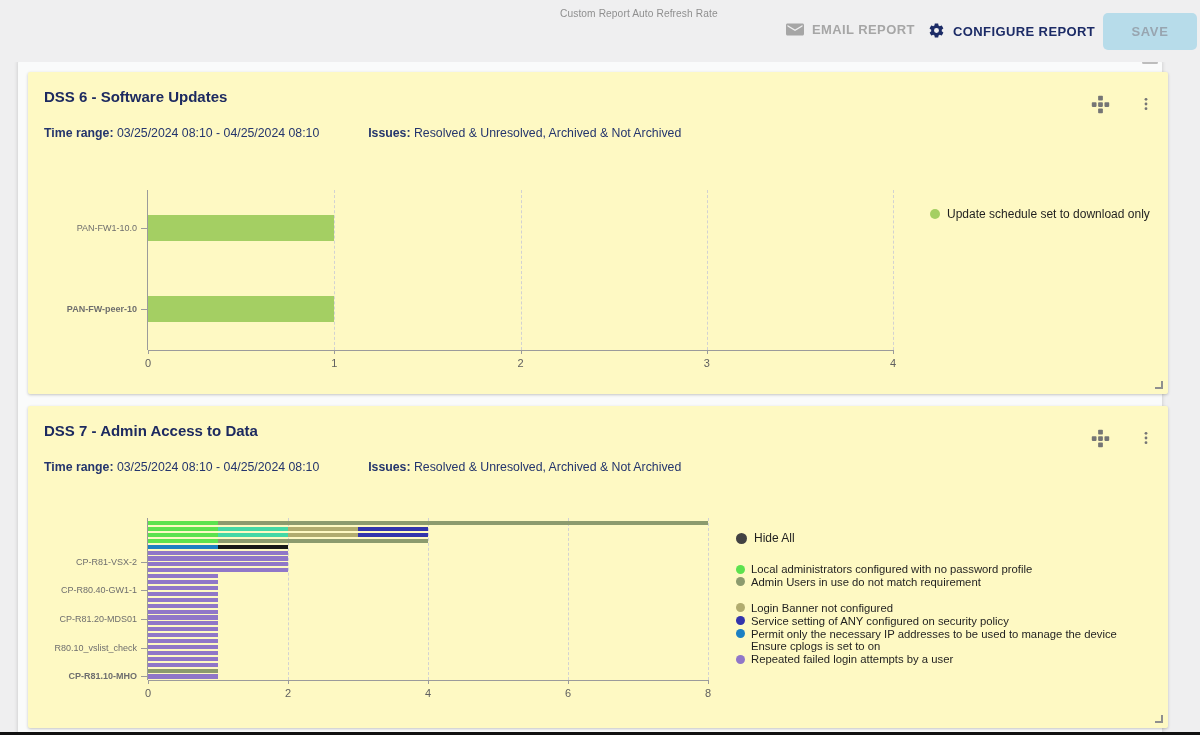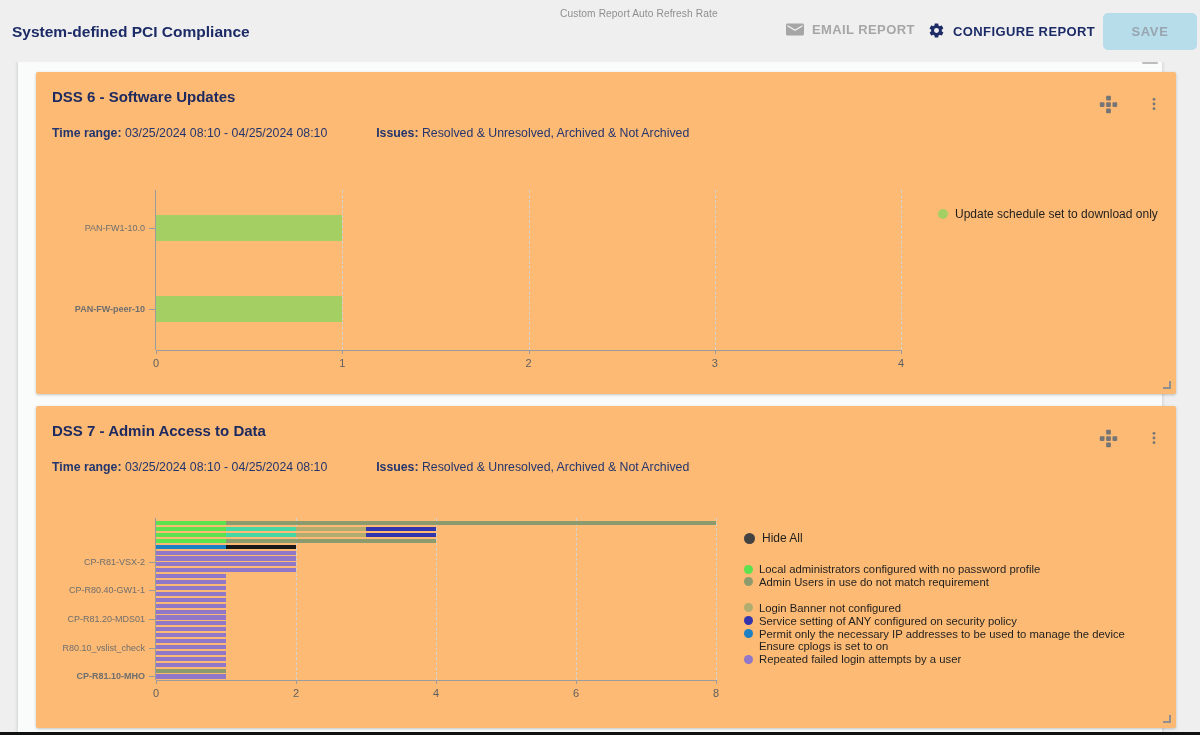--- a/index.html
+++ b/index.html
@@ -20,21 +20,21 @@
   .caret { position:absolute; right:8px; top:7px; width:0; height:0; border-left:5px solid transparent; border-right:5px solid transparent; border-top:5px solid #757575; }
   .hbtn { position:absolute; top:22px; display:flex; align-items:flex-end; gap:8px; font-size:13px; font-weight:bold; letter-spacing:.4px; cursor:pointer; white-space:nowrap; }
   .email-btn { left:786px; color:#a6a6a6; }
   .config-btn { left:928px; color:#1c2b66; }
   .save-btn { position:absolute; left:1103px; top:13px; width:94px; height:37px; background:#b7dcea; border:none; border-radius:5px; font-family:inherit; font-size:13px; font-weight:bold; letter-spacing:.6px; color:#98a5b0; cursor:default; }
   .hbtn svg { display:block; }
   
   .container { position:absolute; left:18px; top:57px; width:1144px; height:678px; background:#fafbfb; border-radius:6px 6px 0 0; box-shadow:0 0 4px rgba(0,0,0,.18); }
   .scroll-dash { position:absolute; left:1124px; top:4px; width:16px; height:3px; background:#bdbdbd; border-radius:2px; }
   
-  .panel { position:absolute; left:18px; width:1140px; height:322px; background:#fdba74; box-shadow:0 1px 3px rgba(0,0,0,.22); border-radius:2px; }
+  .panel { position:absolute; left:10px; width:1140px; height:322px; background:#fef9c3; box-shadow:0 1px 3px rgba(0,0,0,.22); border-radius:2px; }
   .panel-1 { top:15px; }
   .panel-2 { top:349px; }
   .panel-title { position:absolute; left:16px; top:16px; font-size:15px; font-weight:bold; color:#1d2a60; }
   .panel-sub { position:absolute; left:16px; top:54px; font-size:12.3px; color:#24356d; white-space:nowrap; }
   .panel-sub b { font-weight:bold; }
   .sub-gap { display:inline-block; width:42px; }
   .icon-btn { position:absolute; top:20px; width:24px; height:24px; display:flex; align-items:center; justify-content:center; cursor:pointer; }
   .icon-move { left:1060px; }
   .icon-kebab { left:1106px; }
   .resize-corner { position:absolute; right:5px; bottom:5px; width:8px; height:8px; border-right:2px solid #8f8f8f; border-bottom:2px solid #8f8f8f; cursor:nwse-resize; }
@@ -49,21 +49,20 @@
   .cat-tick { position:absolute; height:1px; width:6px; background:#9b9b9b; }
   .bar, .seg { position:absolute; }
   .legend-item { position:absolute; display:flex; align-items:center; gap:7px; font-size:12px; color:#1f1f1f; white-space:nowrap; cursor:pointer; }
   .l2 { font-size:11.3px; gap:6px; }
   .dot { border-radius:50%; flex:0 0 auto; }
 </style>
 </head>
 <body>
 
 <div class="topbar">
-  <div class="page-title">System-defined PCI Compliance</div>
 
   <div class="refresh-box">
     <div class="refresh-label">Custom Report Auto Refresh Rate</div>
   </div>
 
   <div class="hbtn email-btn">
     <span>
       <svg width="18" height="15" viewBox="0 0 24 20">
           <path fill="#a6a6a6" d="M22 2H2C.9 2 0 2.9 0 4v12c0 1.1.9 2 2 2h20c1.1 0 2-.9 2-2V4c0-1.1-.9-2-2-2zm0 4l-10 6L2 6V4l10 6L22 4v2z"></path>
         </svg>

